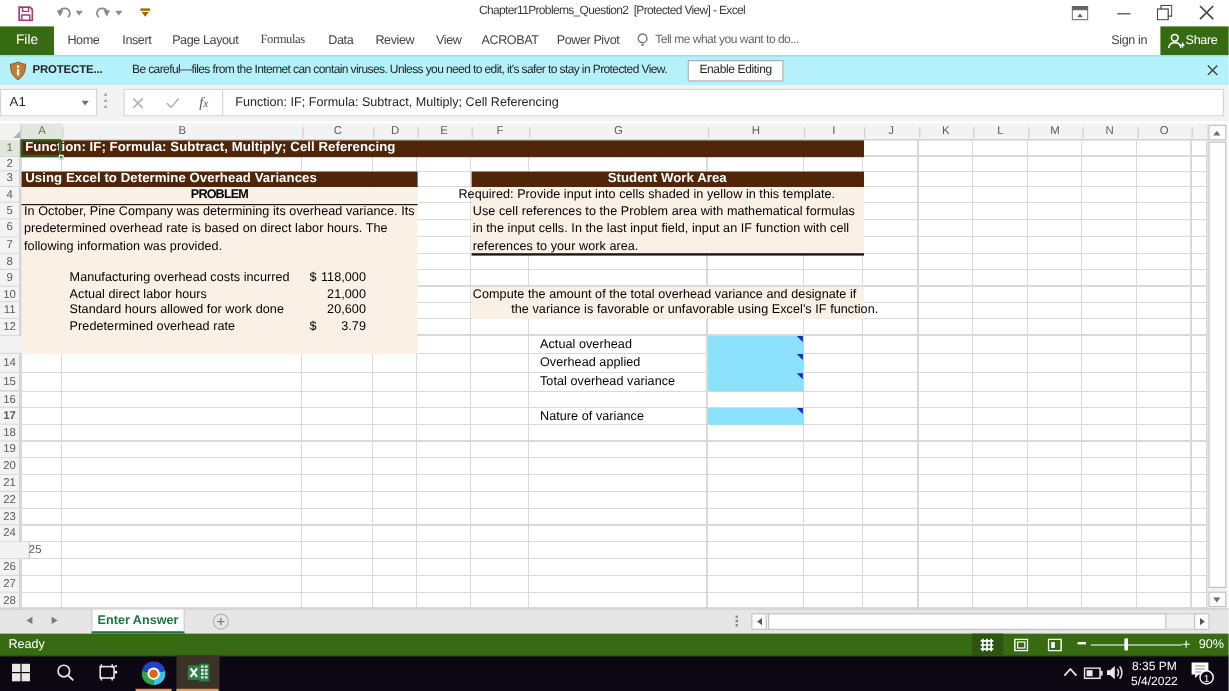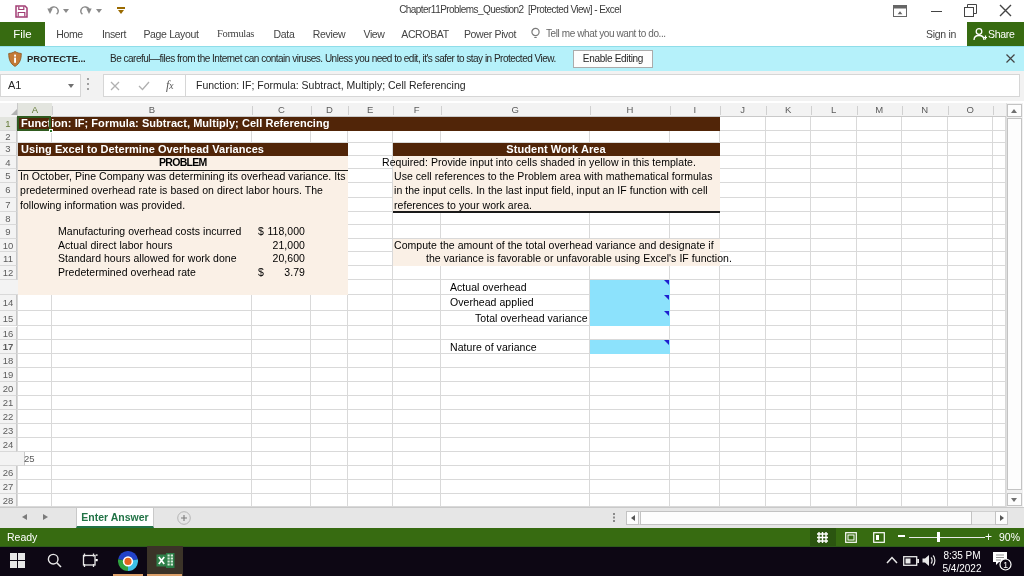--- a/index.html
+++ b/index.html
@@ -212,21 +212,21 @@
 <div class="ct" style="left:258px;top:265.9px;height:13.7px;line-height:13.7px;">$</div>
 <div class="ct" style="right:719px;top:265.9px;height:13.7px;line-height:13.7px;">3.79</div>
 <div class="ct" style="left:382px;top:155.8px;height:13.5px;line-height:13.5px;">Required: Provide input into cells shaded in yellow in this template.</div>
 <div class="ct" style="left:394px;top:169.3px;height:14.1px;line-height:14.1px;">Use cell references to the Problem area with mathematical formulas</div>
 <div class="ct" style="left:394px;top:183.4px;height:14.2px;line-height:14.2px;">in the input cells. In the last input field, input an IF function with cell</div>
 <div class="ct" style="left:394px;top:197.6px;height:14.1px;line-height:14.1px;">references to your work area.</div>
 <div class="ct" style="left:394px;top:238.9px;height:13.5px;line-height:13.5px;">Compute the amount of the total overhead variance and designate if</div>
 <div class="ct" style="left:394px;top:252.4px;height:13.5px;line-height:13.5px;padding-left:32px;">the variance is favorable or unfavorable using Excel's IF function.</div>
 <div class="ct" style="left:450px;top:279.6px;height:15.6px;line-height:15.6px;">Actual overhead</div>
 <div class="ct" style="left:450px;top:295.2px;height:15.7px;line-height:15.7px;">Overhead applied</div>
-<div class="ct" style="left:450px;top:310.9px;height:15.6px;line-height:15.6px;margin-left:25px;">Total overhead variance</div>
+<div class="ct" style="left:450px;top:310.9px;height:15.6px;line-height:15.6px;">Total overhead variance</div>
 <div class="ct" style="left:450px;top:340.0px;height:14.0px;line-height:14.0px;">Nature of variance</div>
 
 <div class="abs" style="left:1006px;top:103px;width:17px;height:404px;background:#f1f1f1;border-left:1px solid #e0e0e0;"></div>
 <div class="abs" style="left:1007px;top:104px;width:15px;height:13px;background:#fdfdfd;border:1px solid #c3c3c3;"></div>
 <div class="abs" style="left:1011px;top:109px;width:0;height:0;border-left:3.5px solid transparent;border-right:3.5px solid transparent;border-bottom:4px solid #707070;"></div>
 <div class="abs" style="left:1007px;top:118px;width:15px;height:372px;background:#fdfdfd;border:1px solid #c3c3c3;"></div>
 <div class="abs" style="left:1007px;top:493px;width:15px;height:13px;background:#fdfdfd;border:1px solid #c3c3c3;"></div>
 <div class="abs" style="left:1011px;top:498px;width:0;height:0;border-left:3.5px solid transparent;border-right:3.5px solid transparent;border-top:4px solid #707070;"></div>
 
 <div class="abs" style="left:0;top:507px;width:1024px;height:21px;background:#e6e6e6;border-top:1px solid #c9c9c9;"></div>

